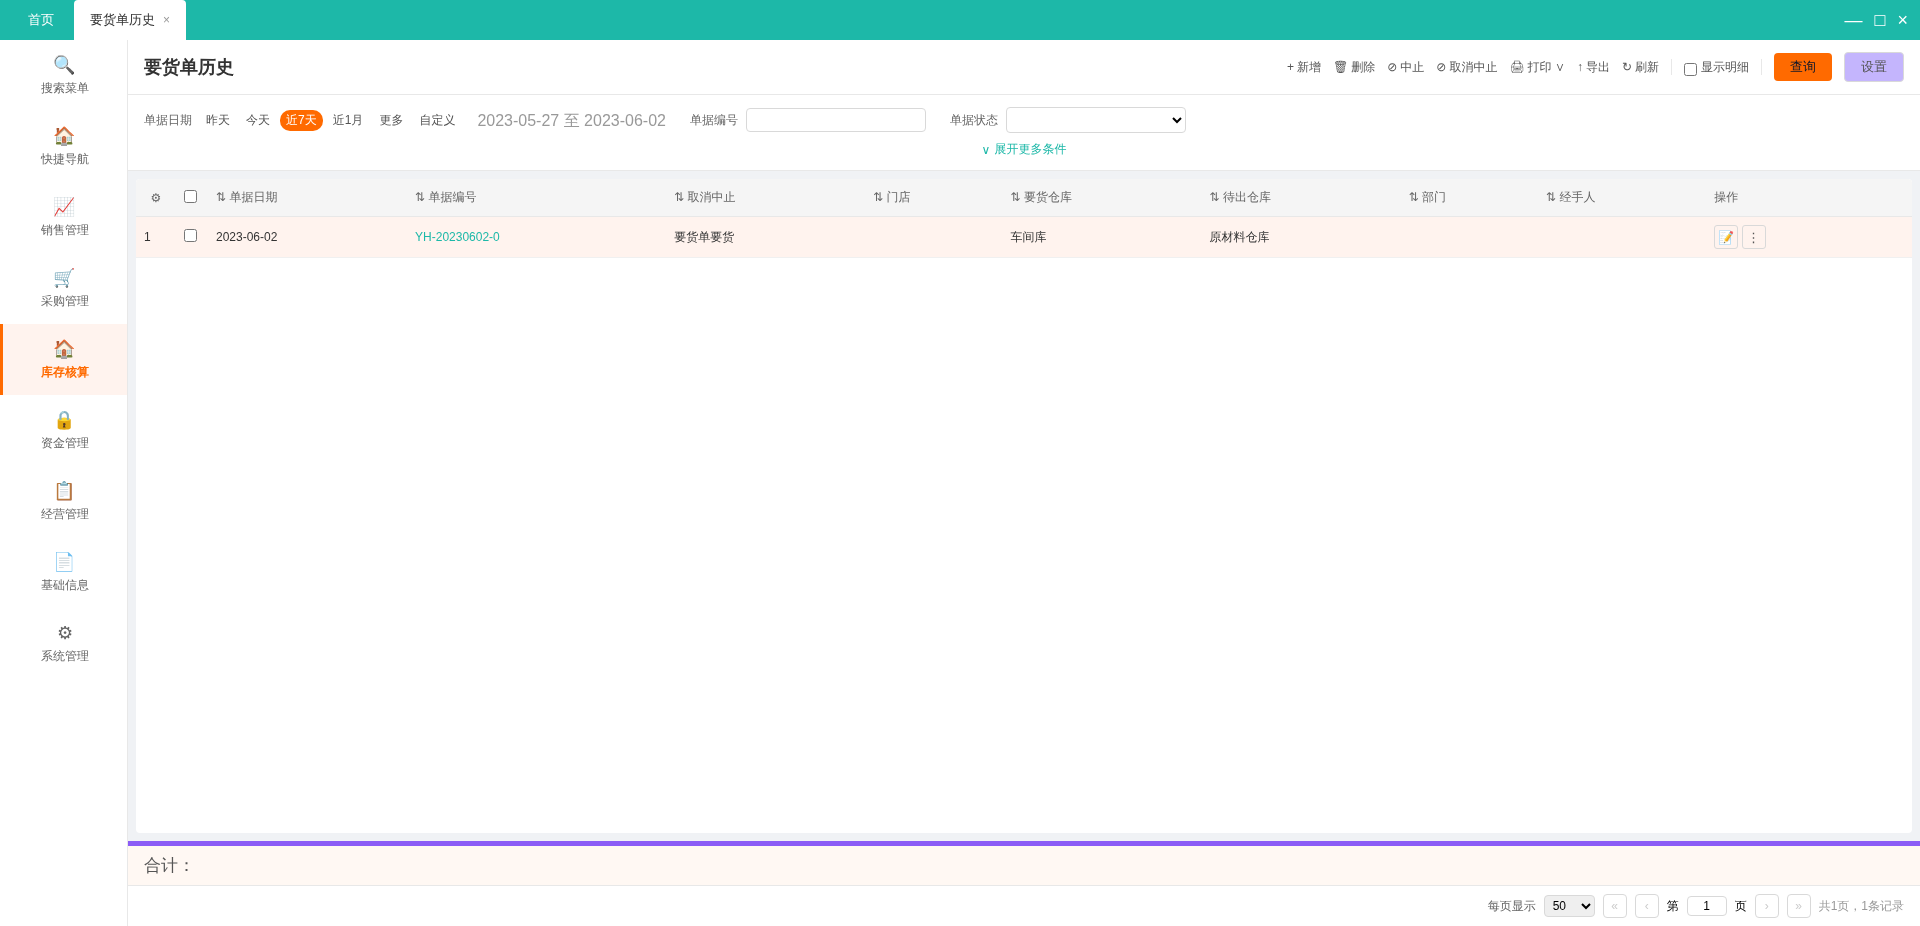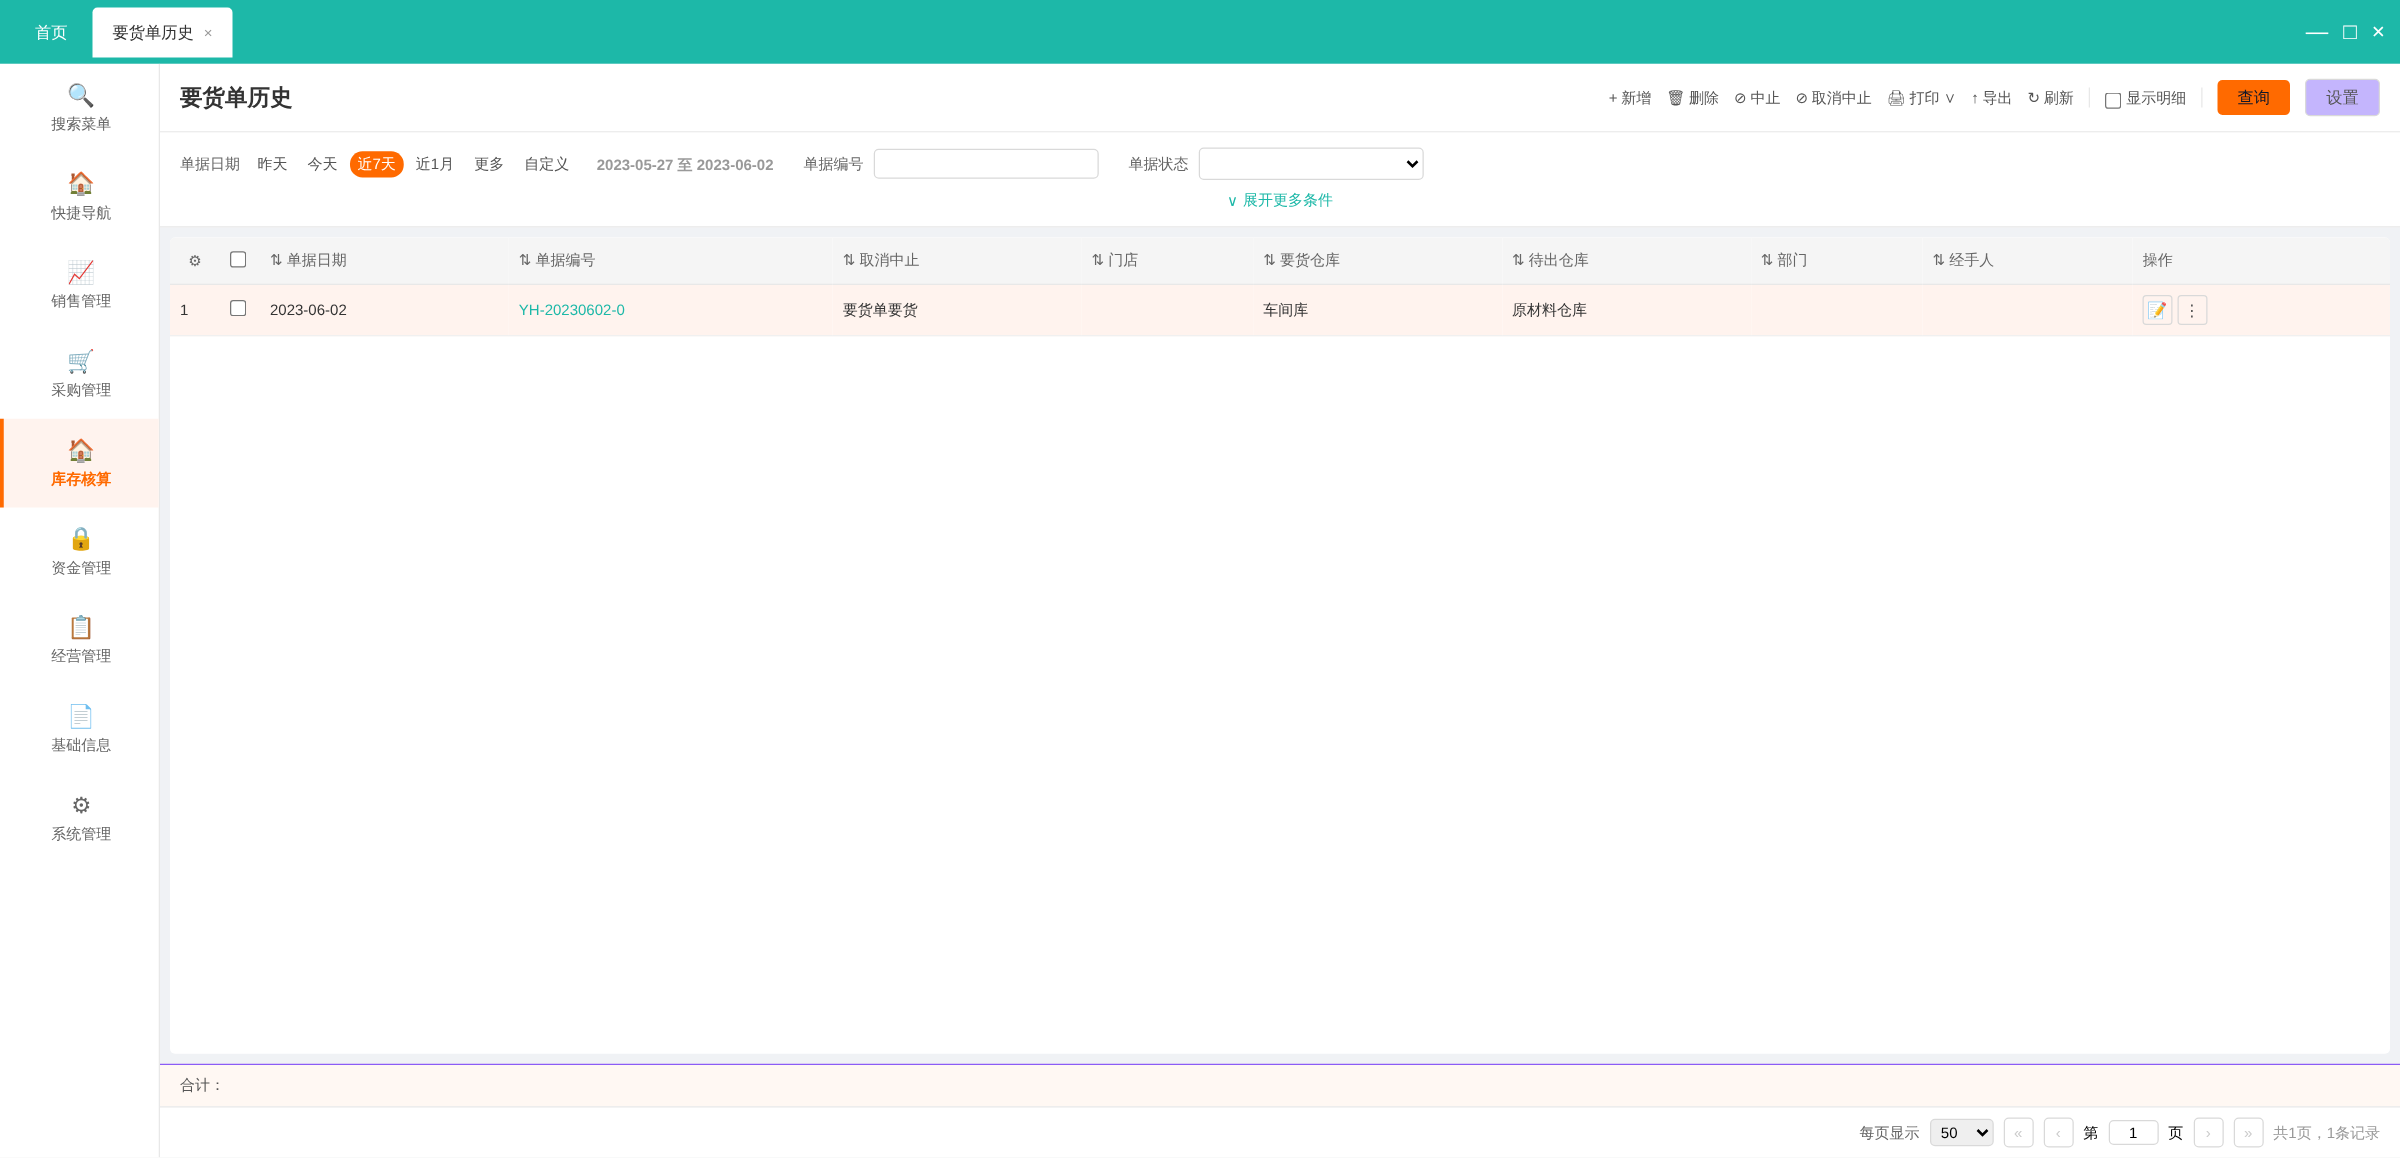--- a/index.html
+++ b/index.html
@@ -1,19 +1,19 @@
 <!DOCTYPE html>
 <html><head>
   <meta charset="utf-8">
   <style>
     * { margin: 0; padding: 0; box-sizing: border-box; }
     body { font-family: "Microsoft YaHei", sans-serif; font-size: 13px; background: #f5f5f5; width: 1920px; height: 926px; overflow: hidden; display: flex; flex-direction: column; }
 
     
-    .top-bar { height: 51px; background: #1db8a8; display: flex; align-items: center; padding: 0 12px; gap: 4px; flex-shrink: 0; }
+    .top-bar { height: 40px; background: #1db8a8; display: flex; align-items: center; padding: 0 12px; gap: 4px; flex-shrink: 0; }
     .tab-item { height: 40px; display: flex; align-items: center; padding: 0 16px; font-size: 13px; color: #fff; cursor: pointer; gap: 4px; }
     .tab-item.active { background: #fff; color: #333; border-radius: 4px 4px 0 0; }
     .tab-close { font-size: 12px; color: #999; cursor: pointer; margin-left: 4px; }
     .top-right { margin-left: auto; display: flex; gap: 12px; align-items: center; }
     .top-right-btn { color: #fff; font-size: 18px; cursor: pointer; }
 
     
     .main-layout { display: flex; flex: 1; overflow: hidden; }
 
     
@@ -35,38 +35,38 @@
     .divider-v { width: 1px; height: 16px; background: #e8e8e8; }
 
     
     .filter-area { background: #fff; padding: 12px 16px; border-bottom: 1px solid #e8e8e8; flex-shrink: 0; }
     .filter-row { display: flex; align-items: center; gap: 24px; margin-bottom: 0; }
     .filter-item { display: flex; align-items: center; gap: 8px; }
     .filter-label { color: #666; font-size: 12px; white-space: nowrap; }
     .date-btns { display: flex; gap: 4px; align-items: flex-end; }
     .date-btn { padding: 2px 6px; font-size: 12px; color: #555; cursor: pointer; border-radius: 10px; }
     .date-btn.active { background: #ff6a00; color: #fff; border-radius: 10px; }
-    .date-range { color: #999; font-size: 12px; font-weight: bold; }
+    .date-range { color: #999; font-size: 16px; }
     .filter-input { border: 1px solid #d9d9d9; border-radius: 4px; padding: 4px 8px; font-size: 12px; width: 180px; outline: none; }
     .filter-select { border: 1px solid #d9d9d9; border-radius: 4px; padding: 4px 8px; font-size: 12px; width: 180px; outline: none; background: #fff; }
     .expand-btn { display: flex; align-items: center; gap: 4px; color: #1db8a8; font-size: 12px; cursor: pointer; margin-top: 8px; justify-content: center; }
 
     
     .table-wrapper { flex: 1; overflow: auto; background: #fff; margin: 8px; border-radius: 4px; }
     .data-table { width: 100%; border-collapse: collapse; font-size: 12px; }
     .data-table thead tr { background: #f5f5f5; }
     .data-table th { padding: 10px 8px; text-align: left; color: #666; font-weight: normal; border-bottom: 1px solid #e8e8e8; white-space: nowrap; }
     .data-table td { padding: 8px 8px; border-bottom: 1px solid #f0f0f0; color: #333; }
     .data-table tbody tr.highlighted { background: #fff3ee; }
     .table-link { color: #1db8a8; cursor: pointer; text-decoration: none; }
     .ops-btn { display: inline-flex; align-items: center; justify-content: center; width: 24px; height: 24px; border: 1px solid #d9d9d9; border-radius: 3px; cursor: pointer; color: #555; font-size: 13px; }
     .th-checkbox { width: 32px; }
 
     
-    .sum-row { background: #fff8f3; padding: 8px 16px; font-size: 12px; color: #555; border-top: 1px solid #8b5cf6; flex-shrink: 0; }
+    .sum-row { background: #fff8f3; padding: 8px 16px; font-size: 17px; color: #555; border-top: 5px solid #8b5cf6; flex-shrink: 0; }
 
     
     .pagination { display: flex; align-items: center; justify-content: flex-end; padding: 8px 16px; background: #fff; border-top: 1px solid #e8e8e8; gap: 8px; font-size: 12px; flex-shrink: 0; }
     .page-info { color: #666; }
     .page-size-select { border: 1px solid #d9d9d9; border-radius: 4px; padding: 2px 4px; font-size: 12px; }
     .page-nav-btn { width: 24px; height: 24px; display: flex; align-items: center; justify-content: center; border: 1px solid #d9d9d9; border-radius: 4px; cursor: pointer; color: #555; font-size: 12px; }
     .page-nav-btn.disabled { color: #ccc; cursor: not-allowed; }
     .page-input { width: 40px; border: 1px solid #d9d9d9; border-radius: 4px; padding: 2px 4px; text-align: center; font-size: 12px; }
     .page-total { color: #999; }
 

